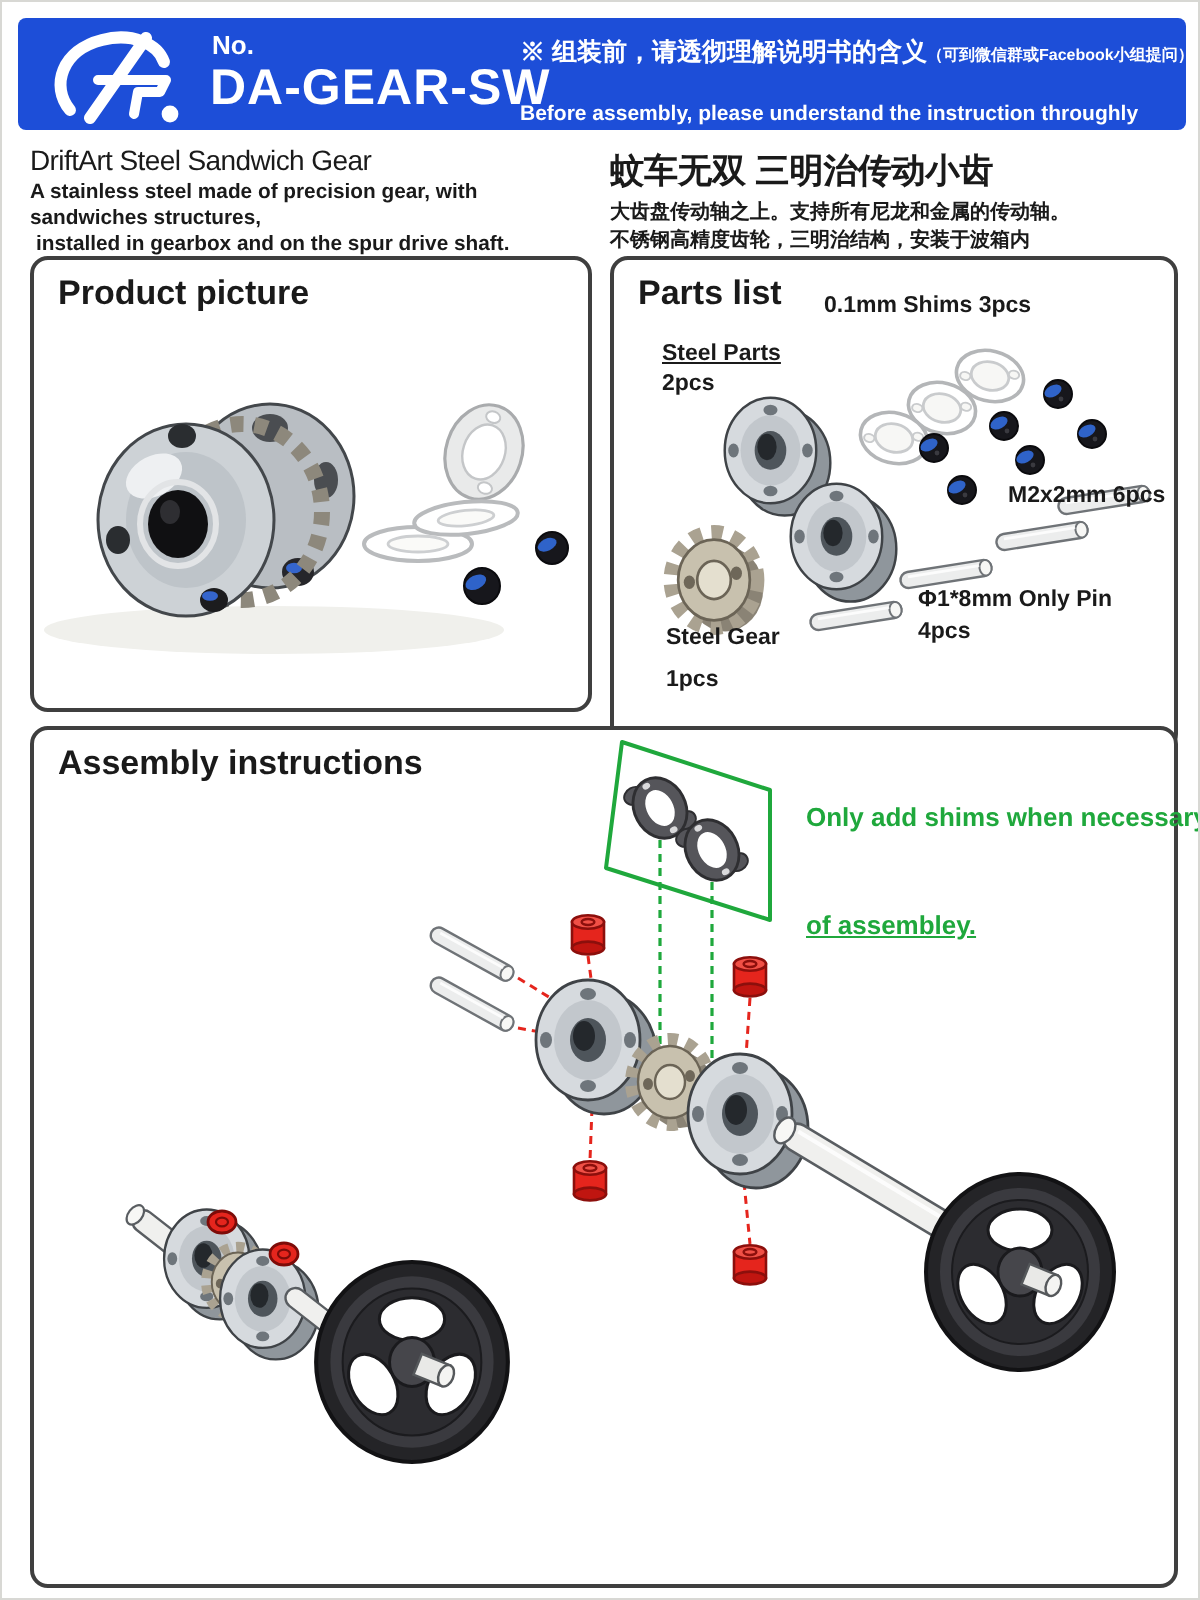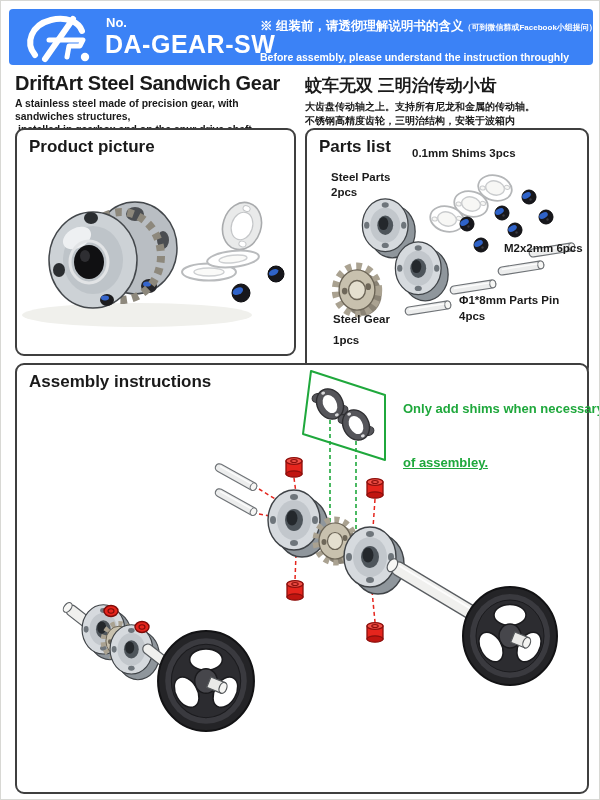--- a/index.html
+++ b/index.html
@@ -4,32 +4,32 @@
 <style>
   * { margin:0; padding:0; box-sizing:border-box; }
   html,body { background:#e8e8e8; }
   .page {
     position:relative; width:600px; height:800px; background:#ffffff;
     font-family:"Liberation Sans", sans-serif; color:#1a1a1a;
     border:1px solid #d8d8d4; overflow:hidden; margin:0 auto;
   }
   
   .hdr { position:absolute; left:8px; top:8px; width:584px; height:56px;
-         background:#3b82f6; border-radius:4px; }
+         background:#1d4ed8; border-radius:4px; }
   .hdr-logo { position:absolute; left:12px; top:4px; }
   .hdr-no { position:absolute; left:97px; top:6px; color:#fff; font-size:13px; font-weight:700; }
   .hdr-model { position:absolute; left:96px; top:21px; color:#fff; font-size:25px; font-weight:700; letter-spacing:0.5px; }
   .hdr-right { position:absolute; left:251px; top:9px; width:328px; color:#fff; }
   .hdr-zh { font-size:12.5px; font-weight:700; white-space:nowrap; }
   .hdr-zh-paren { font-size:8px; font-weight:700; }
   .hdr-en { font-size:10.5px; font-weight:700; margin-top:16px; white-space:nowrap; }
   .hdr-en-paren { font-size:7.5px; margin-top:1px; white-space:nowrap; }
   
   .intro-left { position:absolute; left:14px; top:71px; width:285px; }
-  .intro-title { font-size:20px; font-weight:700; letter-spacing:-0.3px; }
+  .intro-title { font-size:14px; font-weight:400; letter-spacing:-0.3px; }
   .intro-desc { font-size:10.4px; font-weight:700; line-height:13px; margin-top:2px; }
   .intro-desc2 { font-size:10.4px; font-weight:700; line-height:13px; padding-left:3px; }
   .intro-right { position:absolute; left:304px; top:73px; width:286px; }
   .intro-title-zh { font-size:17px; font-weight:700; }
   .intro-desc-zh { font-size:10px; font-weight:700; line-height:14px; margin-top:3px; }
   
   .box { position:absolute; border:2px solid #3f3f3f; border-radius:9px; background:#fff; }
   .box-product { left:14px; top:127px; width:281px; height:228px;padding-left:44px; }
   .box-parts   { left:304px; top:127px; width:284px; height:248px; }
   .box-asm     { left:14px; top:362px; width:574px; height:431px; }
@@ -220,24 +220,24 @@
         <use href="#pin" transform="translate(245,120) rotate(-9)"></use>
         <use href="#pin" transform="translate(214,138) rotate(-9)"></use>
         <use href="#pin" transform="translate(166,157) rotate(-9)"></use>
         <use href="#pin" transform="translate(121,178) rotate(-9)"></use>
       </g>
       <g>
           <use href="#gear" transform="translate(50,160) scale(1.12)"></use>
         </g>
     </svg>
     <div class="plabel" style="left:105px; top:16px;">0.1mm Shims 3pcs</div>
-    <div class="plabel" style="left:24px;  top:40px;">Steel Parts</div>
+    <div class="plabel" style="left:24px;  top:40px;text-decoration:underline;">Steel Parts</div>
     <div class="plabel" style="left:24px;  top:55px;">2pcs</div>
     <div class="plabel" style="left:197px; top:99px;margin-top:12px;">M2x2mm 6pcs</div>
-    <div class="plabel" style="left:152px; top:163px;">Φ1*8mm Parts Pin</div>
+    <div class="plabel" style="left:152px; top:163px;">Φ1*8mm Only Pin</div>
     <div class="plabel" style="left:152px; top:179px;">4pcs</div>
     <div class="plabel" style="left:26px;  top:182px;">Steel Gear</div>
     <div class="plabel" style="left:26px;  top:203px;text-align:right;">1pcs</div>
   </div>
 
   <div class="box box-asm">
     <div class="box-title">Assembly instructions</div>
     <div class="gnote" style="top:36px;">Only add shims when necessary.</div>
     <div class="gnote" style="top:90px;text-decoration:underline;">of assembley.</div>
     <svg class="gfx" width="570" height="427" viewBox="0 0 570 427">

